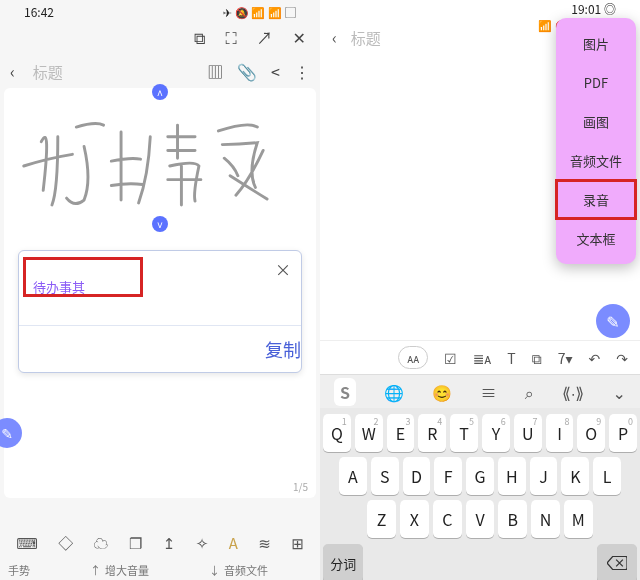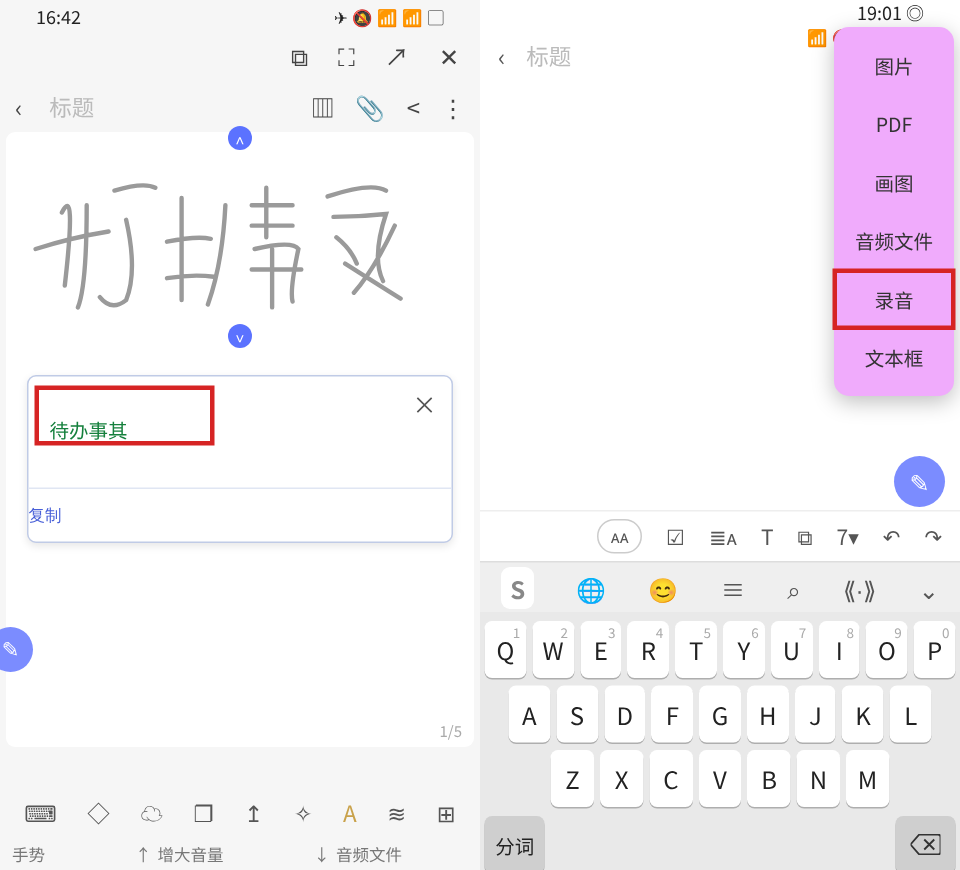--- a/index.html
+++ b/index.html
@@ -24,24 +24,24 @@
   .canvas{background:#fff;margin:0 4px;position:relative;height:410px;border-radius:6px;}
   .handwriting{position:absolute;top:18px;left:10px;right:10px;height:120px;}
   .hw-path{stroke:#9a9a9a;stroke-width:3;fill:none;stroke-linecap:round;}
   .blue-dot{width:16px;height:16px;border-radius:50%;background:#5b72ff;color:#fff;font-size:10px;display:flex;align-items:center;justify-content:center;position:absolute;left:50%;transform:translateX(-50%);}
   .blue-dot.top{top:-4px;}
   .blue-dot.bot{top:128px;}
 
   .recog-card{position:absolute;top:162px;left:14px;right:14px;background:#fff;border:1px solid #c0cbe6;border-radius:6px;box-shadow:0 2px 6px rgba(0,0,0,.1);}
   .recog-head{position:relative;padding:22px 14px 28px 14px;}
   .red-rect{position:absolute;top:6px;left:4px;width:120px;height:40px;border:3px solid #d62424;}
-  .recog-text{font-size:13px;color:#15803d;}
+  .recog-text{font-size:13px;color:#8b5cf6;}
   .close-x{position:absolute;top:6px;right:10px;font-size:16px;color:#555;}
   .recog-actions{display:flex;border-top:1px solid #e0e6f3;}
-  .recog-actions div{flex:1;text-align:left;padding:10px 0;font-size:11px;color:#4960d8;font-family:Liberation Serif, serif;}
+  .recog-actions div{flex:1;text-align:right;padding:10px 0;font-size:18px;color:#4960d8;}
   .recog-actions div+div{border-left:1px solid #e0e6f3;}
 
   .fab-left{position:absolute;left:-12px;top:330px;width:30px;height:30px;border-radius:50%;background:#7b8cff;display:flex;align-items:center;justify-content:center;color:#fff;font-size:14px;}
   .pagecount{position:absolute;right:8px;bottom:4px;font-size:10px;color:#aaa;}
 
   
   .bottombar{position:absolute;bottom:20px;left:0;right:0;height:36px;background:#f6f6f6;display:flex;align-items:center;justify-content:space-around;padding:0 6px;font-size:15px;color:#555;}
   .bottombar .sel{color:#c9a24b;}
   .gesture-row{position:absolute;bottom:0;left:0;right:0;height:20px;display:flex;align-items:center;font-size:11px;color:#777;padding:0 8px;gap:60px;}
   .gesture-row .g-arrow{display:flex;align-items:center;gap:4px;}

